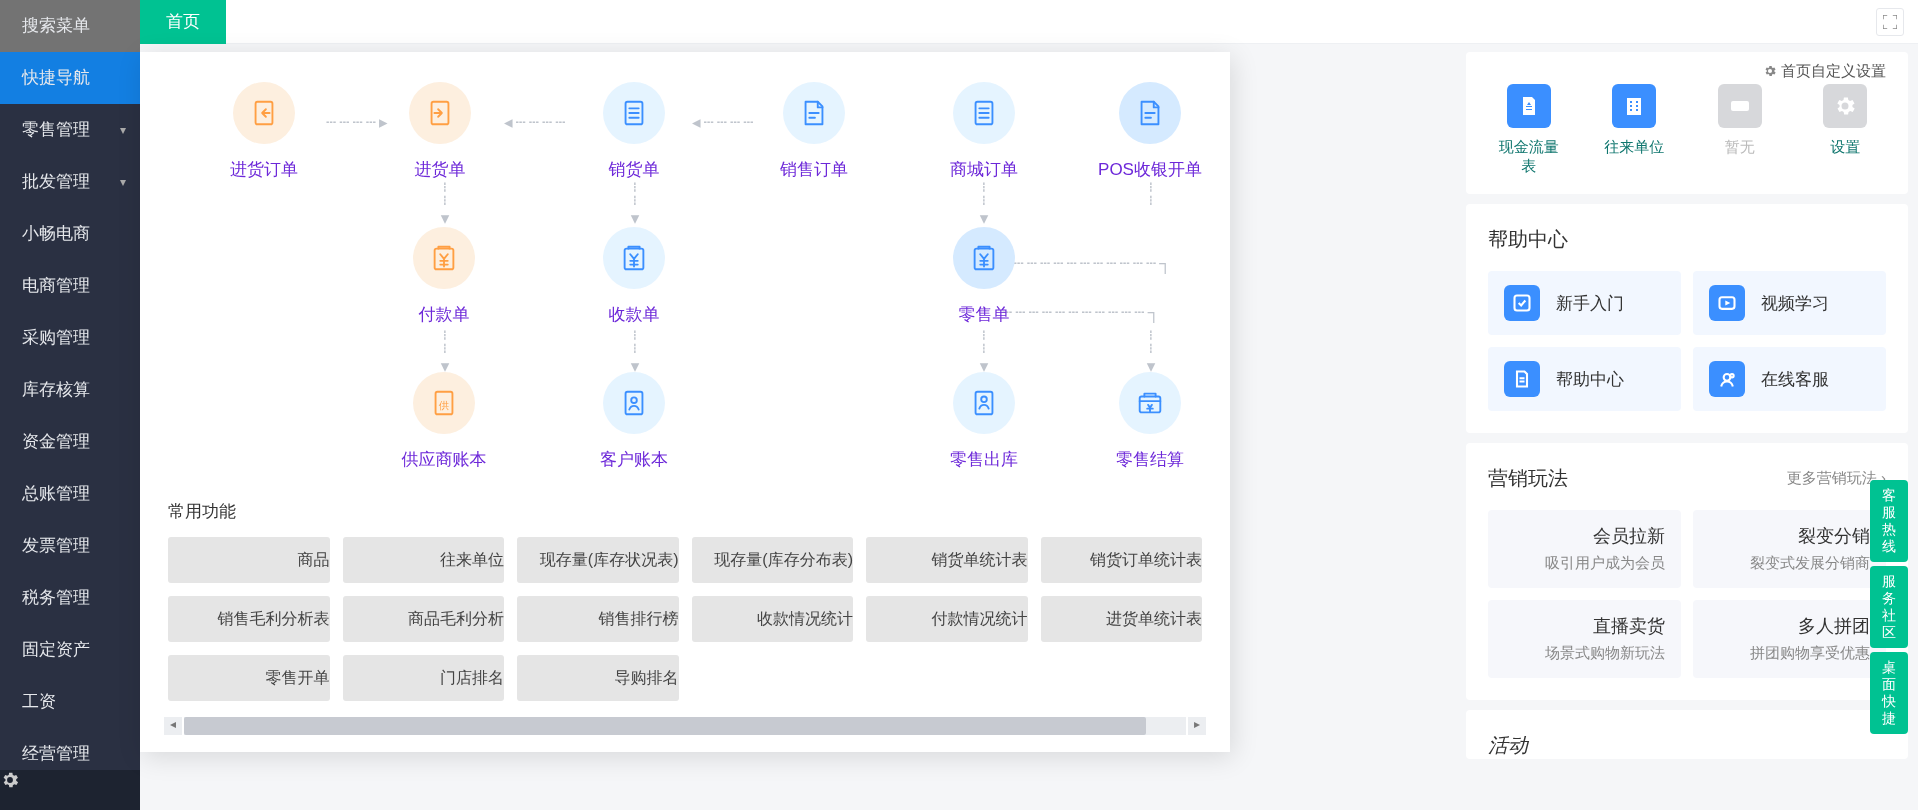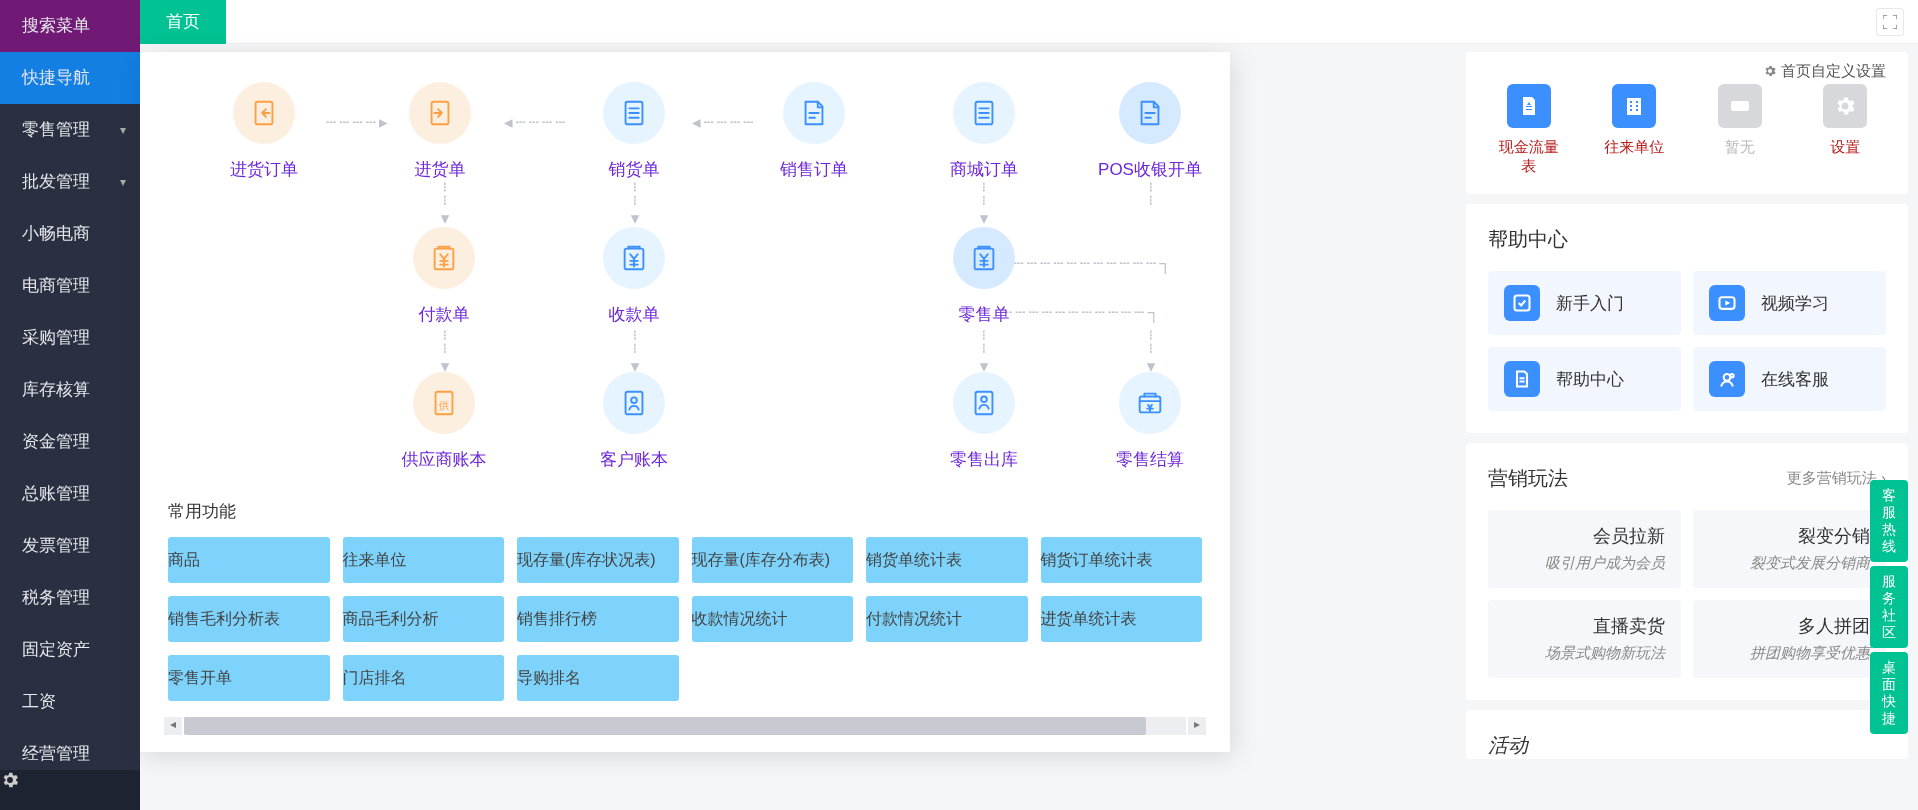--- a/index.html
+++ b/index.html
@@ -1,66 +1,66 @@
 <!DOCTYPE html>
 <html><head>
 <meta charset="utf-8">
 <style>
 * { box-sizing: border-box; margin: 0; padding: 0; }
 body { width: 1918px; height: 810px; font-family: "Microsoft YaHei", Arial, sans-serif; background: #f5f6f8; overflow: hidden; position: relative; color: #333; }
 
 
 .sidebar { position: absolute; left: 0; top: 0; width: 140px; height: 100%; background: #2a3042; color: #e6e8ec; z-index: 100; }
 .sidebar-item { height: 52px; line-height: 52px; padding-left: 22px; font-size: 17px; cursor: pointer; position: relative; }
-.sidebar-item.search { background: #701a75; }
+.sidebar-item.search { background: #737373; }
 .sidebar-item.active { background: #137fe2; }
 .sidebar-item .chev { position: absolute; right: 14px; top: 50%; transform: translateY(-50%); font-size: 12px; color: #aaa; }
 .sidebar-footer { position: absolute; bottom: 0; left: 0; right: 0; background: #1d2330; height: 40px; text-align: center; line-height: 40px; color: #ccc; }
 
 
 .tabbar { position: absolute; left: 140px; right: 0; top: 0; height: 44px; background: #fff; border-bottom: 1px solid #eef0f3; display: flex; align-items: center; }
 .tab { height: 44px; line-height: 44px; padding: 0 26px; color: #fff; background: #00c292; font-size: 17px; }
 .fullscreen-icon { margin-left: auto; margin-right: 14px; width: 28px; height: 28px; border: 1px solid #e6e8ec; border-radius: 3px; display: flex; align-items: center; justify-content: center; color: #777; font-size: 15px; }
 
 
 .right-col { position: absolute; right: 0; top: 52px; width: 460px; bottom: 0; background: #f5f6f8; padding-left: 8px; padding-right: 10px; overflow: hidden; }
 .shortcut-row { background: #fff; padding: 10px 10px 0 10px; border-radius: 4px; position: relative; }
 .shortcut-head { position: absolute; right: 22px; top: 10px; font-size: 15px; color: #555; }
 .shortcut-items { display: flex; justify-content: space-around; margin-top: 22px; padding-bottom: 18px; }
-.shortcut-item { width: 64px; text-align: center; font-size: 15px; color: #b91c1c; cursor: pointer; }
+.shortcut-item { width: 64px; text-align: center; font-size: 15px; color: #0f766e; cursor: pointer; }
 .shortcut-item.disabled { color: #bbb; }
 .shortcut-icon-tile { width: 44px; height: 44px; border-radius: 6px; margin: 0 auto 10px auto; display: flex; align-items: center; justify-content: center; color: #fff; font-size: 22px; }
 .blue-tile { background: #3b8fff; }
 .gray-tile { background: #d7d8db; }
 .card { background: #fff; border-radius: 4px; margin-top: 10px; padding: 22px; text-align: right; }
 .card-title { font-size: 20px; display: flex; justify-content: space-between; align-items: center; margin-bottom: 18px; }
 .more-link { font-size: 15px; color: #888; }
 .help-grid, .mkt-grid { display: grid; grid-template-columns: 1fr 1fr; gap: 12px; }
 .help-cell { background: #f2f7ff; height: 64px; border-radius: 4px; display: flex; align-items: center; padding-left: 16px; font-size: 17px; color: #333; cursor: pointer; gap: 16px; }
 .help-cell .hicon { width: 36px; height: 36px; background: #3b8fff; border-radius: 6px; display: flex; align-items: center; justify-content: center; color: #fff; font-size: 18px; }
 .mkt-cell { background: #f6f7fb; height: 78px; border-radius: 4px; padding: 14px 16px; cursor: pointer; }
 .mkt-cell .m-title { font-size: 18px; }
-.mkt-cell .m-sub { font-size: 15px; color: #888; margin-top: 6px; font-style: italic; }
+.mkt-cell .m-sub { font-size: 15px; color: #888; margin-top: 6px; }
 
 
 .flyout { position: absolute; left: 140px; top: 52px; width: 1090px; height: 700px; background: #fff; box-shadow: 3px 5px 25px rgba(0,0,0,0.12); z-index: 120; padding: 30px 14px 18px 14px; }
 .flow-wrap { position: relative; height: 412px; width: 100%; }
 .flow-node { position: absolute; width: 120px; text-align: center; cursor: pointer; }
 .flow-icon { width: 62px; height: 62px; border-radius: 50%; margin: 0 auto 14px auto; display: flex; align-items: center; justify-content: center; font-size: 28px; position: relative; }
 .orange { background: #fdefdf; color: #ff9f43; }
 .blue { background: #e5f4ff; color: #3b8fff; }
 .blue.dark { background: #d5eaff; }
 .flow-label { font-size: 17px; color: #6d28d9; }
 
 
 .arr { position: absolute; font-size: 17px; color: #bfc4cc; letter-spacing: 3px; }
 
 .common-title { font-size: 17px; margin: 6px 0 14px 14px; }
 .common-grid { display: grid; grid-template-columns: repeat(6, 1fr); gap: 13px; padding: 0 14px; }
-.common-btn { background: #7dd3fc; height: 46px; line-height: 46px; text-align: left; font-size: 16px; color: #444; border-radius: 3px; cursor: pointer; }
+.common-btn { background: #e5e5e5; height: 46px; line-height: 46px; text-align: right; font-size: 16px; color: #444; border-radius: 3px; cursor: pointer; }
 .hscroll { margin-top: 16px; height: 18px; background: #fff; display: flex; align-items: center; padding: 0 10px; }
 .hscroll .harr { width: 18px; height: 18px; background: #eceef1; text-align: center; font-size: 12px; color: #777; }
 .hscroll .track { flex: 1; height: 18px; background: #eceef1; margin: 0 2px; display: flex; }
 .hscroll .thumb { width: 96%; height: 100%; background: #c7cad1; border-radius: 2px; }
 
 
 .edge-pills { position: absolute; right: 10px; top: 480px; width: 38px; z-index: 200; display: flex; flex-direction: column; gap: 4px; }
 .edge-pill { background: #00c292; color: #fff; border-radius: 4px; padding: 7px 6px; font-size: 14px; line-height: 17px; text-align: center; cursor: pointer; }
 
 svg { display: block; }

